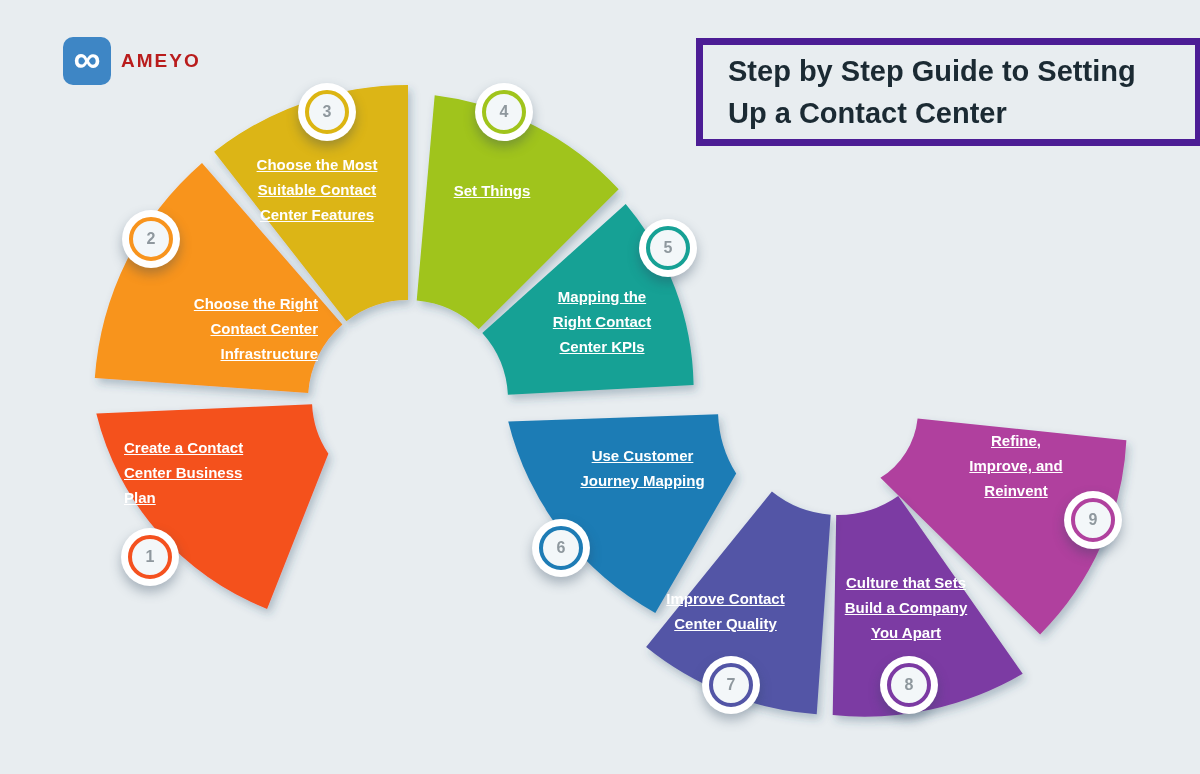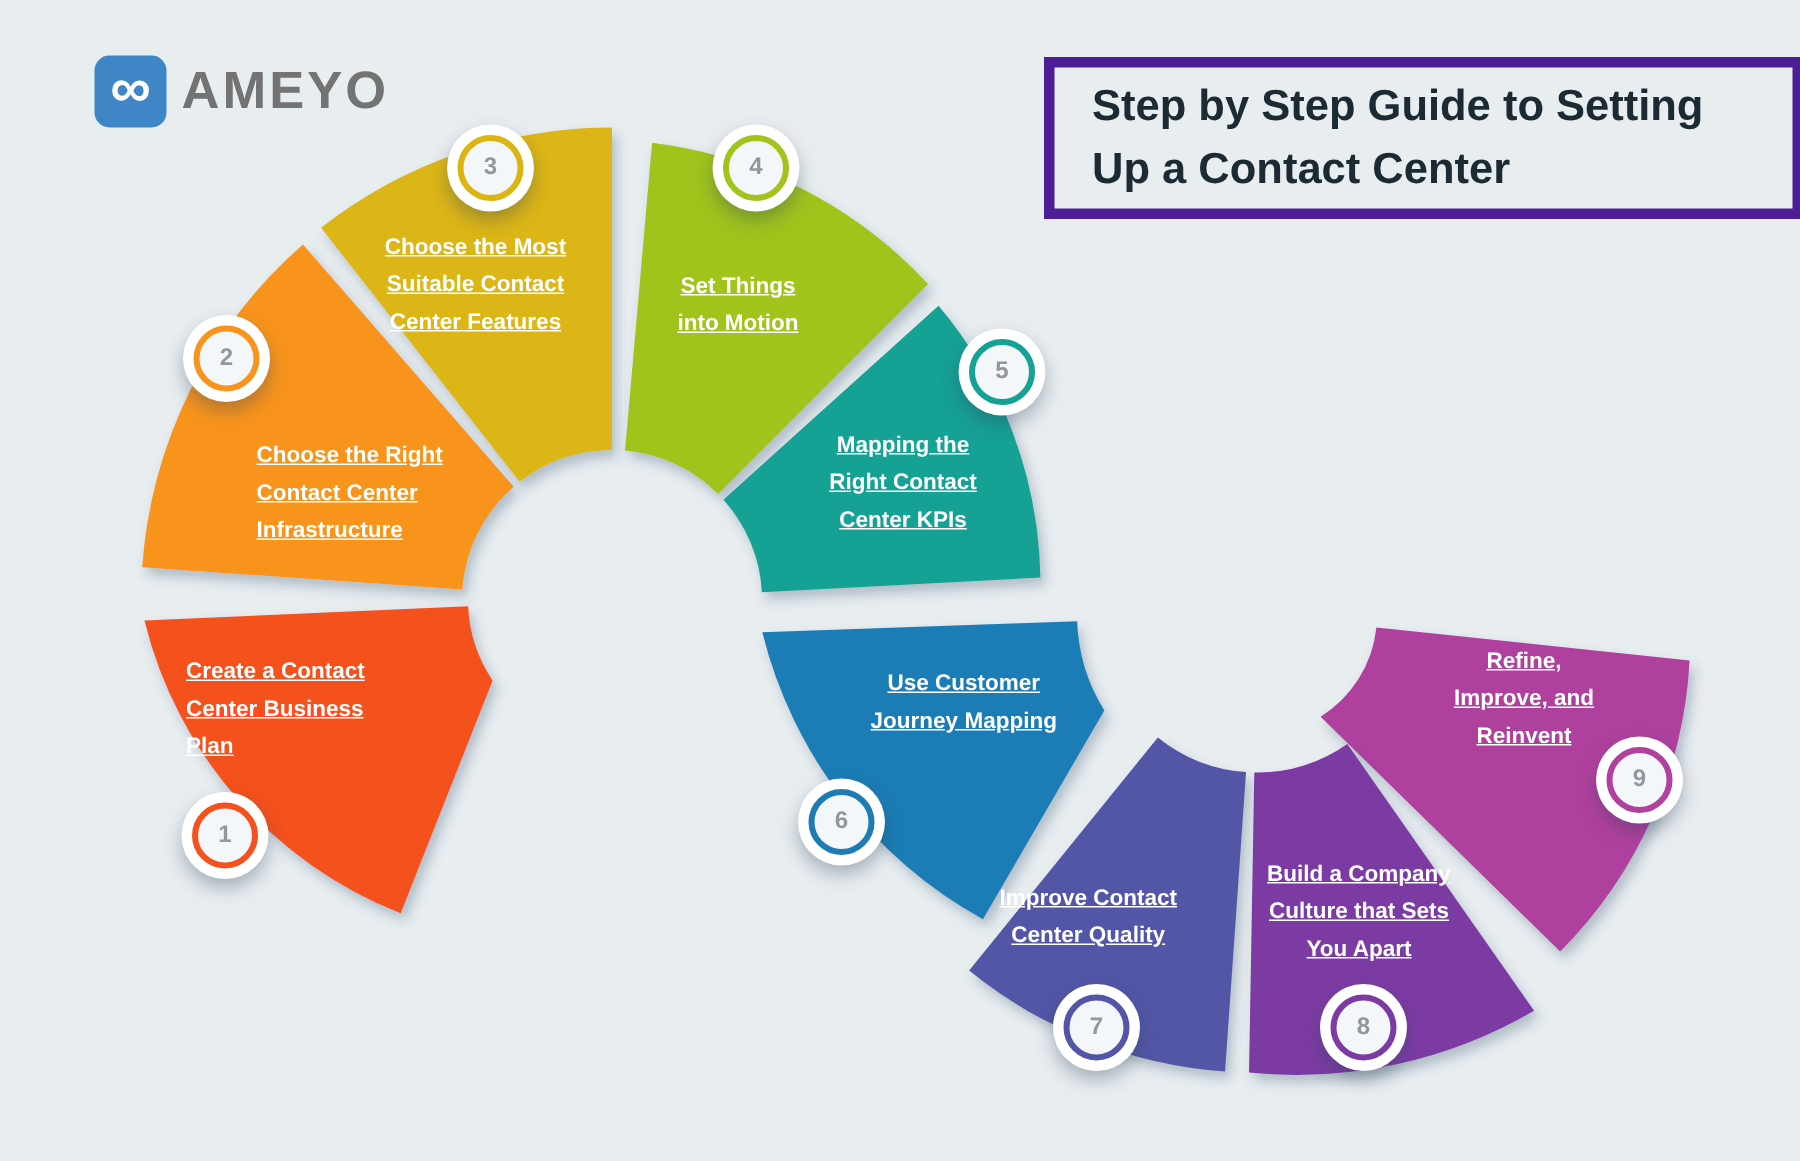--- a/index.html
+++ b/index.html
@@ -3,21 +3,21 @@
 <meta charset="utf-8">
 <style>
   html,body{margin:0;padding:0;background:#cfd8dd;font-family:"Liberation Sans",sans-serif;}
   #stage{position:relative;width:1200px;height:774px;overflow:hidden;background:#e8edf0;}
 
   
   .logo{position:absolute;left:63px;top:37px;display:flex;align-items:center;gap:10px;}
   .logo-tile{width:48px;height:48px;border-radius:10px;background:#3e86c5;
              display:flex;align-items:center;justify-content:center;}
   .logo-tile span{color:#fff;font-size:38px;font-weight:bold;line-height:1;margin-top:-4px;}
-  .logo-word{font-size:35px;font-weight:bold;letter-spacing:2px;color:#737373;}
+  .logo-word{font-size:19px;font-weight:bold;letter-spacing:2px;color:#b91c1c;}
 
   
   .title-box{position:absolute;left:696px;top:38px;width:506px;height:108px;
              border:7px solid #4c1d95;box-sizing:border-box;
              display:flex;flex-direction:column;justify-content:center;padding-left:25px;}
   .title-box .line{font-size:29px;font-weight:600;color:#1b2a33;line-height:42px;
                    font-family:"Liberation Sans",sans-serif;}
 
   
   #wedge-canvas{position:absolute;left:0;top:0;}
@@ -74,21 +74,21 @@
       <div class="step-label" style="left: 124px; top: 435px; width: 170px; text-align: left;">
         <div class="lbl-line">Create a Contact</div>
         <div class="lbl-line">Center Business</div>
         <div class="lbl-line">Plan</div>
       </div>
       <div class="badge" style="left: 121px; top: 528px;">
         <div class="badge-ring" style="border-color: rgb(244, 81, 31);">
           <span class="badge-num" style="color: rgb(143, 152, 158);">1</span>
         </div>
       </div>
-      <div class="step-label" style="left: 140px; top: 291px; width: 178px; text-align: left; margin-left: 31px;">
+      <div class="step-label" style="left: 140px; top: 291px; width: 178px; text-align: right;">
         <div class="lbl-line">Choose the Right</div>
         <div class="lbl-line">Contact Center</div>
         <div class="lbl-line">Infrastructure</div>
       </div>
       <div class="badge" style="left: 122px; top: 210px;">
         <div class="badge-ring" style="border-color: rgb(248, 148, 29);">
           <span class="badge-num" style="color: rgb(143, 152, 158);">2</span>
         </div>
       </div>
       <div class="step-label" style="left: 222px; top: 152px; width: 190px; text-align: center;">
@@ -96,21 +96,20 @@
         <div class="lbl-line">Suitable Contact</div>
         <div class="lbl-line">Center Features</div>
       </div>
       <div class="badge" style="left: 298px; top: 83px;">
         <div class="badge-ring" style="border-color: rgb(220, 181, 18);">
           <span class="badge-num" style="color: rgb(143, 152, 158);">3</span>
         </div>
       </div>
       <div class="step-label" style="left: 405px; top: 178px; width: 174px; text-align: center;">
         <div class="lbl-line">Set Things</div>
-        <div class="lbl-line">into Motion</div>
       </div>
       <div class="badge" style="left: 475px; top: 83px;">
         <div class="badge-ring" style="border-color: rgb(160, 196, 28);">
           <span class="badge-num" style="color: rgb(143, 152, 158);">4</span>
         </div>
       </div>
       <div class="step-label" style="left: 516px; top: 284px; width: 172px; text-align: center;">
         <div class="lbl-line">Mapping the</div>
         <div class="lbl-line">Right Contact</div>
         <div class="lbl-line">Center KPIs</div>
@@ -132,22 +131,22 @@
       <div class="step-label" style="left: 628px; top: 586px; width: 195px; text-align: center;">
         <div class="lbl-line">Improve Contact</div>
         <div class="lbl-line">Center Quality</div>
       </div>
       <div class="badge" style="left: 702px; top: 656px;">
         <div class="badge-ring" style="border-color: rgb(83, 85, 166);">
           <span class="badge-num" style="color: rgb(143, 152, 158);">7</span>
         </div>
       </div>
       <div class="step-label" style="left: 810px; top: 570px; width: 192px; text-align: center;">
+        <div class="lbl-line">Culture that Sets</div>
         <div class="lbl-line">Build a Company</div>
-        <div class="lbl-line">Culture that Sets</div>
         <div class="lbl-line">You Apart</div>
       </div>
       <div class="badge" style="left: 880px; top: 656px;">
         <div class="badge-ring" style="border-color: rgb(124, 58, 163);">
           <span class="badge-num" style="color: rgb(143, 152, 158);">8</span>
         </div>
       </div>
       <div class="step-label" style="left: 930px; top: 428px; width: 172px; text-align: center;">
         <div class="lbl-line">Refine,</div>
         <div class="lbl-line">Improve, and</div>

